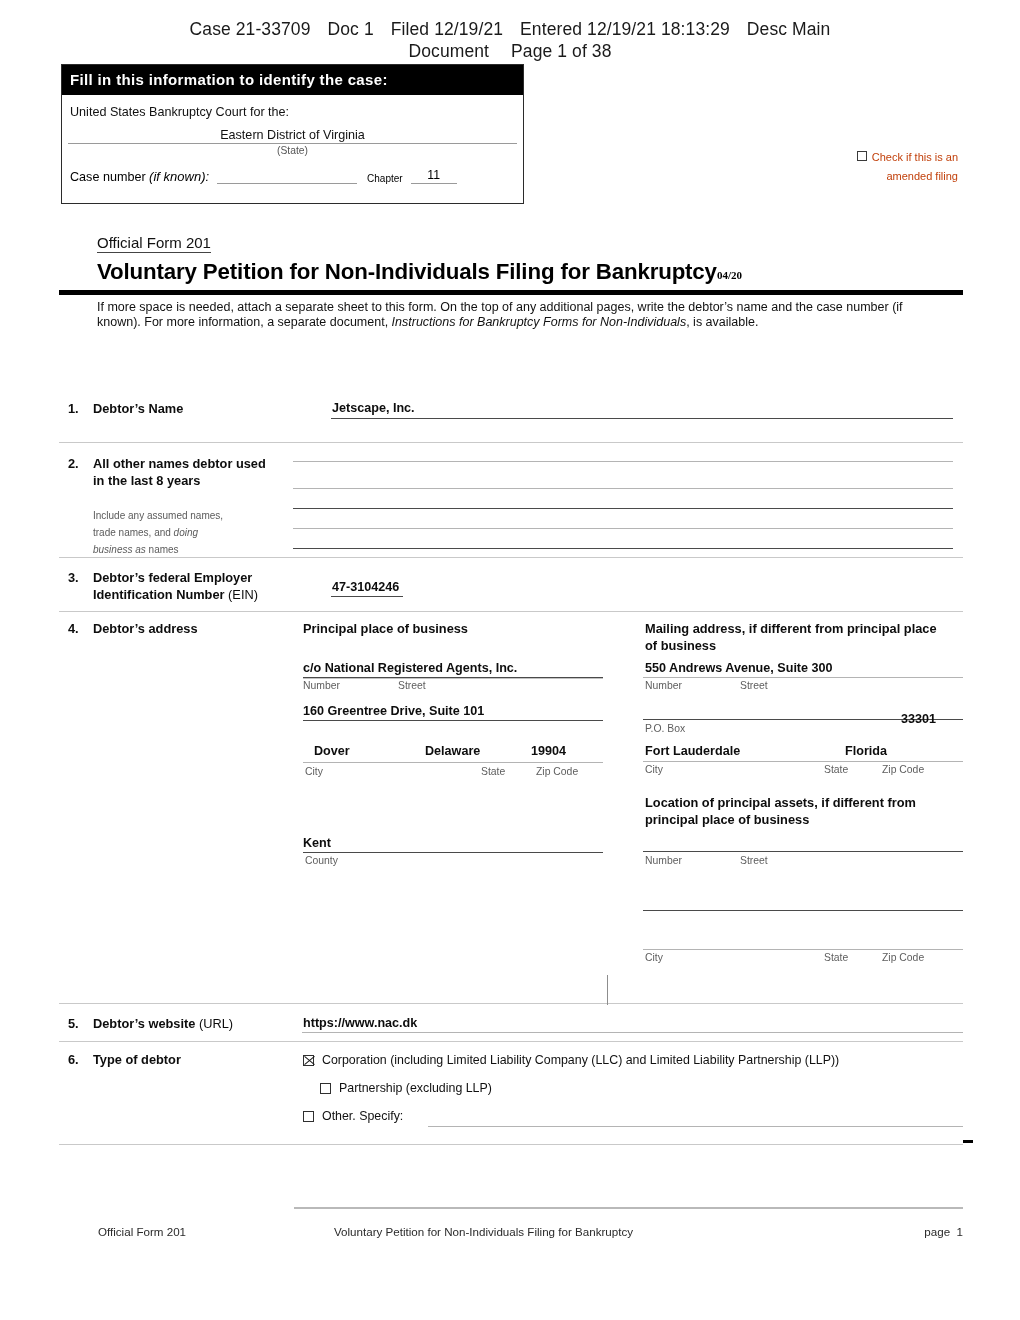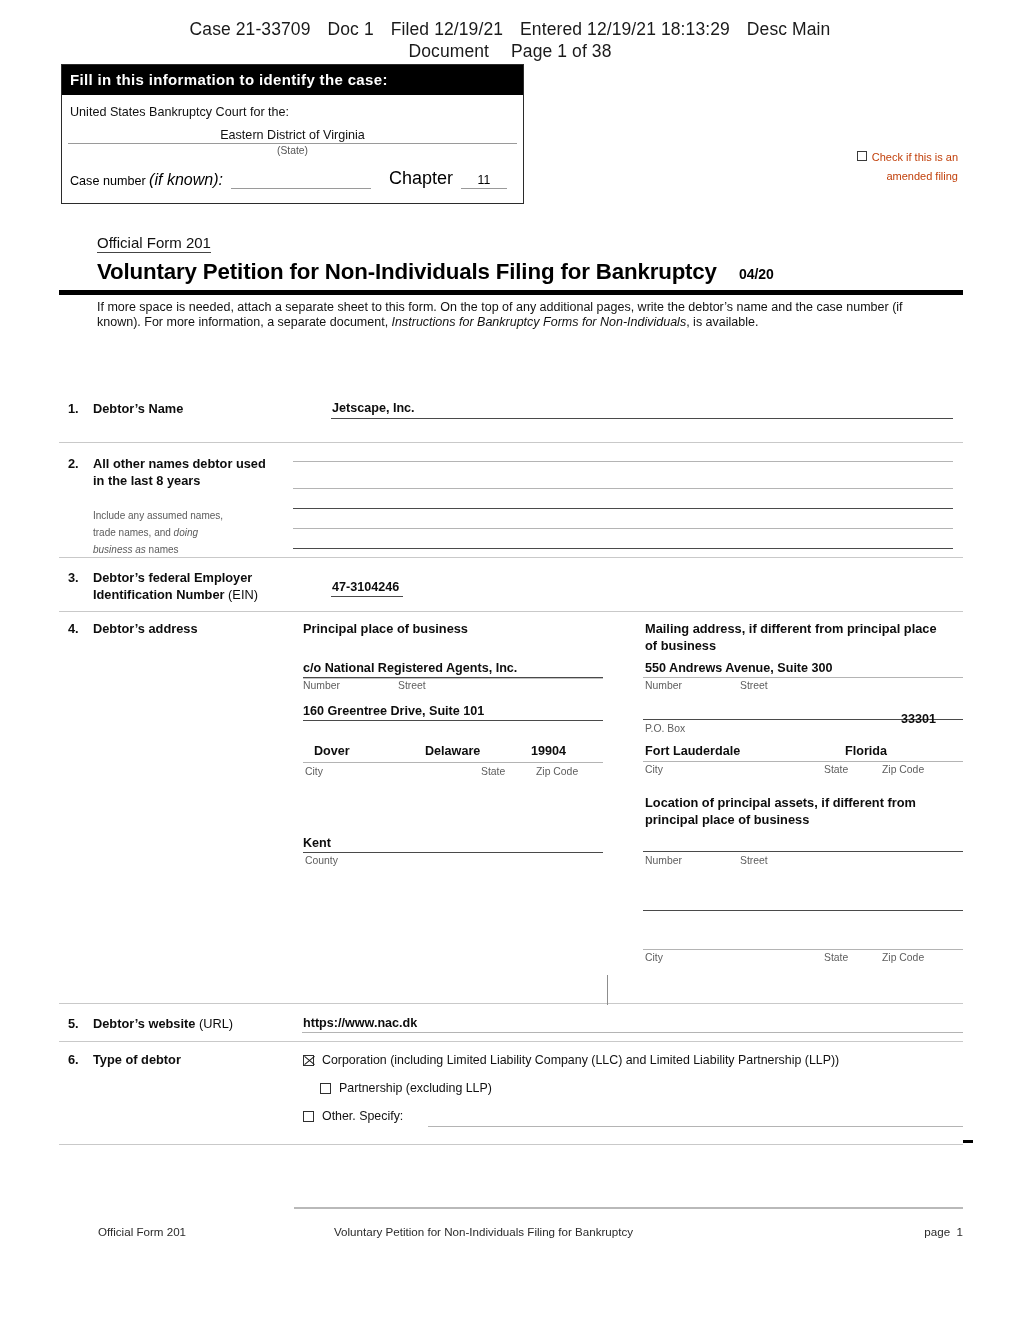--- a/index.html
+++ b/index.html
@@ -67,28 +67,28 @@
     color: #555;
     margin-top: 1px;
   }
   .case-num-row {
     display: flex;
     align-items: flex-end;
     margin-top: 12px;
     padding: 0 8px 0 8px;
   }
   .case-num-label { font-size: 12.6px; white-space: nowrap; }
-  .case-num-label i { font-size: 16px; }
+  .case-num-label i { font-size: 13px; }
   .case-num-blank {
     flex: 0 0 140px;
     margin: 0 6px 0 8px;
     border-bottom: 1.3px solid #9a9a9a;
     height: 15px;
   }
-  .chapter-label { font-size: 18px; margin-left: 12px; }
+  .chapter-label { font-size: 10px; margin-left: 4px; }
   .chapter-val {
     width: 46px;
     border-bottom: 1.3px solid #9a9a9a;
     text-align: center;
     font-size: 12.3px;
     margin-left: 8px;
     padding-bottom: 1px;
   }
 
   
@@ -123,24 +123,24 @@
     top: 259px; left: 97px; width: 866px;
     display: flex; align-items: baseline;
   }
   .title-main {
     font-size: 22.3px;
     font-weight: bold;
     letter-spacing: -0.15px;
     white-space: nowrap;
   }
   .title-rev {
-    font-size: 14px;
-    font-weight: bold;
-    margin-left: 22px;
+    font-size: 11px;
+    font-weight: bold;
     padding-bottom: 2px;
+    font-family: Liberation Serif, serif;
   }
   .rule-thick {
     position: absolute;
     top: 290px; left: 59px;
     width: 904px; height: 5px;
     background: #000;
   }
 
   
   .instructions {

